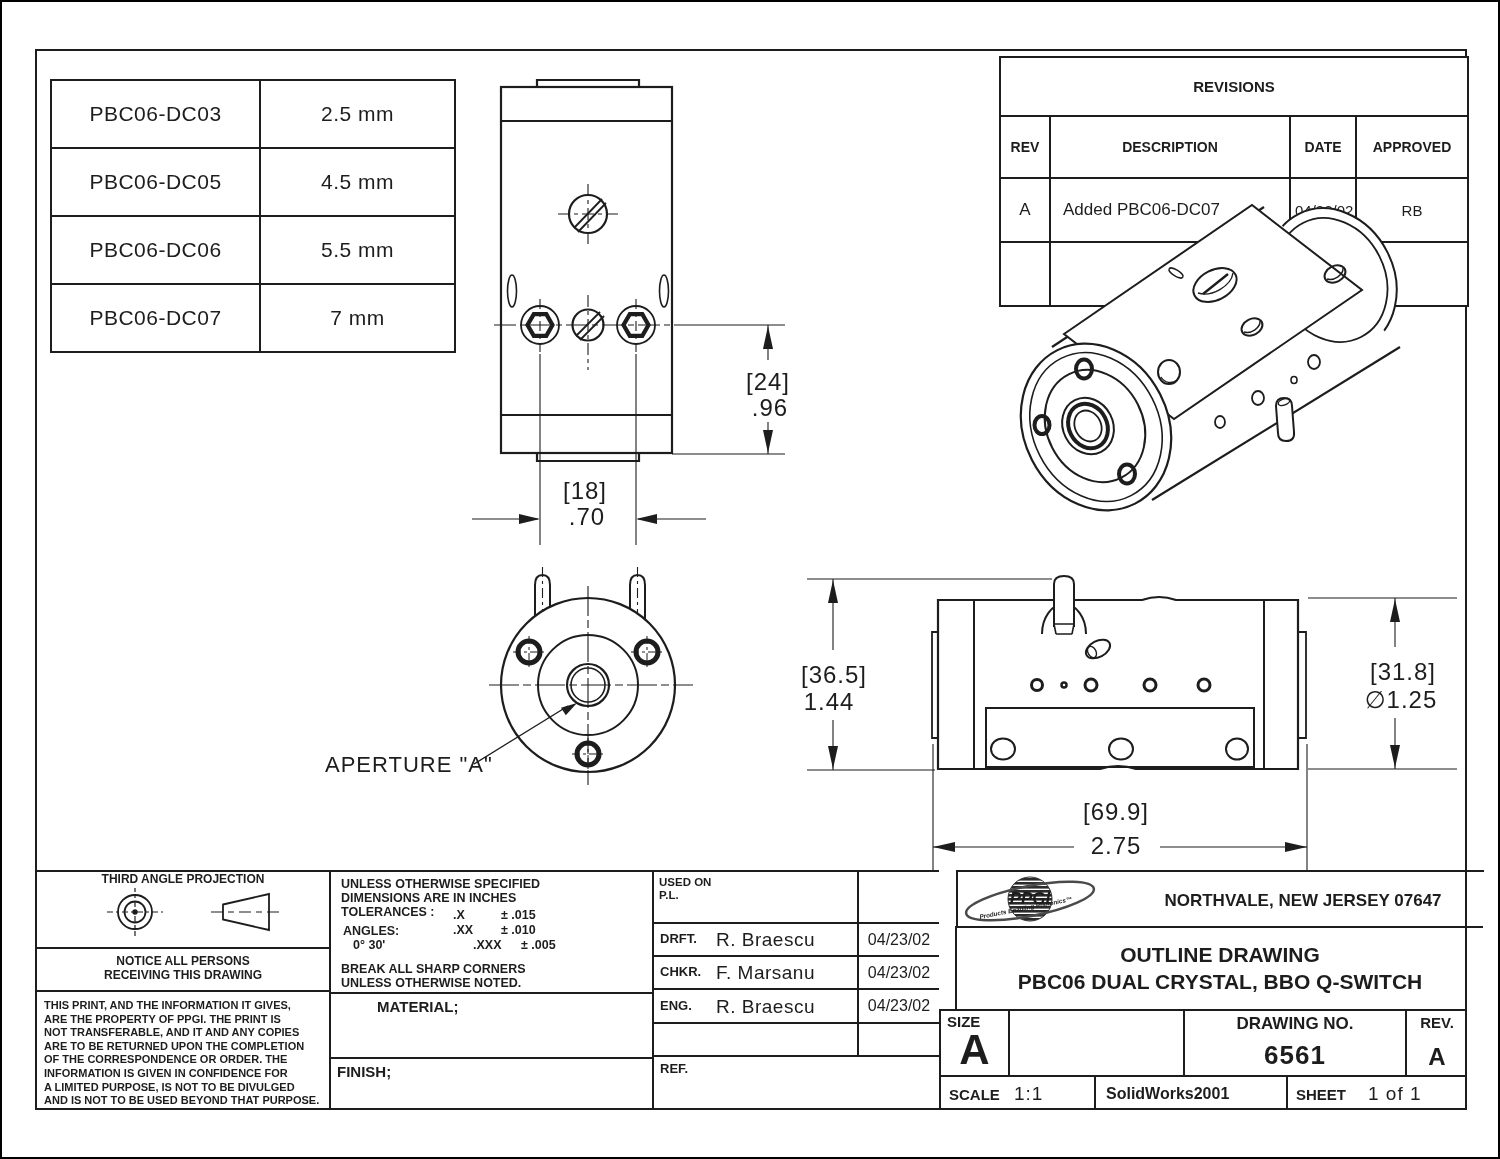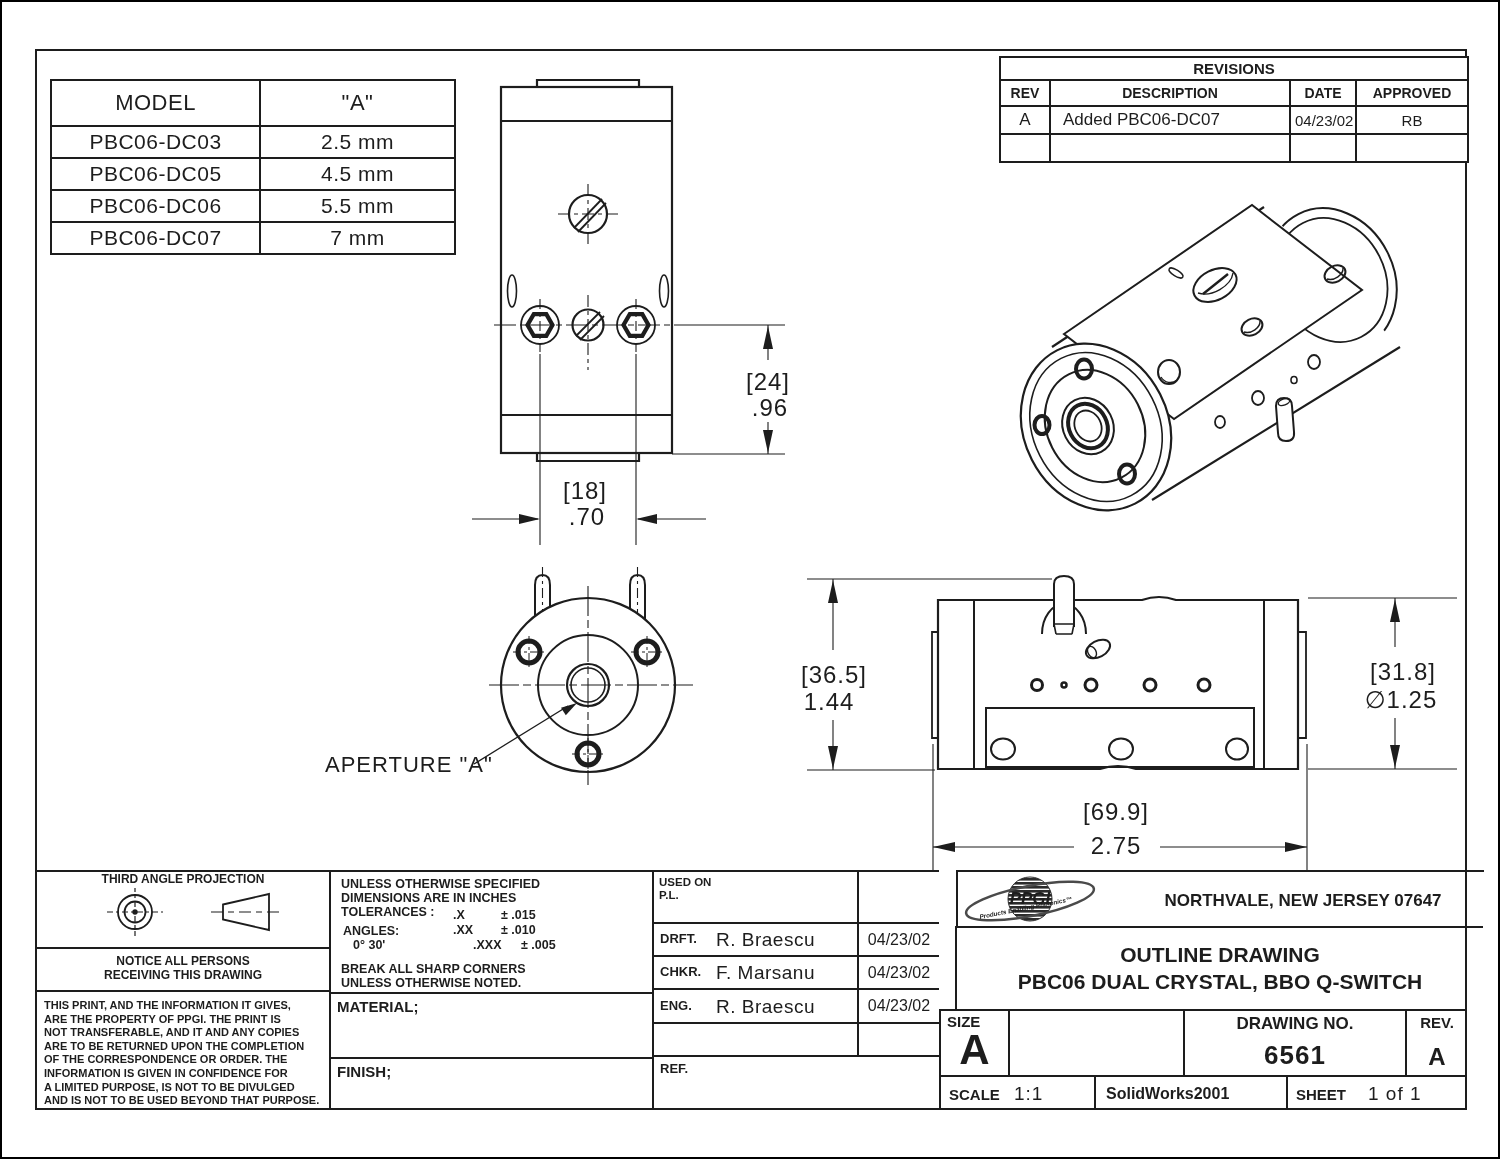--- a/index.html
+++ b/index.html
@@ -2,21 +2,21 @@
 <html><head>
 <meta charset="utf-8">
 <style>
   :root{ --ln:#1d1d1d; }
   html,body{margin:0;padding:0;background:#fff;}
   .page{position:relative;width:1500px;height:1159px;background:#fff;border:2px solid #000;box-sizing:border-box;overflow:hidden;font-family:"Liberation Sans",sans-serif;color:var(--ln);}
   .abs{position:absolute;}
   .frame{position:absolute;left:33px;top:47px;width:1432px;height:1061px;border:2px solid var(--ln);box-sizing:border-box;}
   
   table.dtable{border-collapse:collapse;table-layout:fixed;background:#fff;}
-  table.dtable th, table.dtable td{border:2px solid var(--ln);padding:0 4px;overflow:hidden;white-space:nowrap;}
+  table.dtable th, table.dtable td{border:2px solid var(--ln);padding:18px 4px;overflow:hidden;white-space:nowrap;}
   .mtable{font-size:21px;letter-spacing:.5px;}
   .mtable th{font-size:22px;font-weight:normal;text-align:center;height:44px;}
   .mtable td{height:30px;text-align:center;font-weight:normal;}
   .rtable{font-size:17px;}
   .rtable .rtitle{font-size:15px;font-weight:bold;text-align:center;height:21px;}
   .rtable th{font-size:14px;font-weight:bold;text-align:center;height:24px;}
   .rtable td{height:26px;text-align:center;}
   
   .cell{position:absolute;border-top:2px solid var(--ln);border-left:2px solid var(--ln);box-sizing:border-box;background:transparent;}
   .b{font-weight:bold;}
@@ -32,24 +32,20 @@
 
 <div class="page">
   <div class="frame"></div>
 
   <table class="dtable mtable abs" style="left:48px;top:77px;width:404px;">
     <colgroup>
         <col style="width:209px">
         <col style="width:195px">
       </colgroup>
     <tbody>
-        <tr>
-      <th>MODEL</th>
-      <th>"A"</th>
-    </tr>
     <tr>
           <td>PBC06-DC03</td>
           <td>2.5 mm</td>
         </tr>
     <tr>
           <td>PBC06-DC05</td>
           <td>4.5 mm</td>
         </tr>
     <tr>
           <td>PBC06-DC06</td>
@@ -295,21 +291,21 @@
     <div class="b" style="font-size:12.5px;position:absolute;left:12px;top:52px;">ANGLES:</div>
     <div class="b" style="font-size:12.5px;position:absolute;left:22px;top:66px;">0° 30'</div>
     <div class="b" style="font-size:12.5px;position:absolute;left:122px;top:36px;line-height:15px;">
       <div><span style="display:inline-block;width:48px;">.X</span><span>± .015</span></div>
       <div><span style="display:inline-block;width:48px;">.XX</span><span>± .010</span></div>
       <div><span style="display:inline-block;width:48px;margin-left:20px;">.XXX</span><span>± .005</span></div>
     </div>
     <div class="b pre" style="font-size:12.5px;line-height:14px;position:absolute;left:10px;top:90px;">BREAK ALL SHARP CORNERS
 UNLESS OTHERWISE NOTED.</div>
   </div>
-  <div class="cell" style="left:327px;top:990px;width:323px;height:65px;">
+  <div class="cell" style="left:327px;top:990px;width:323px;height:65px;padding-left:40px;">
     <div class="b" style="font-size:15px;padding:4px 0 0 6px;">MATERIAL;</div>
   </div>
   <div class="cell" style="left:327px;top:1055px;width:323px;height:53px;">
     <div class="b" style="font-size:15px;padding:4px 0 0 6px;">FINISH;</div>
   </div>
 
   <div class="cell" style="left:650px;top:868px;width:205px;height:52px;">
     <div class="b pre" style="font-size:11.5px;line-height:12.5px;padding:4px 0 0 5px;">USED ON
 P.L.</div>
   </div>

